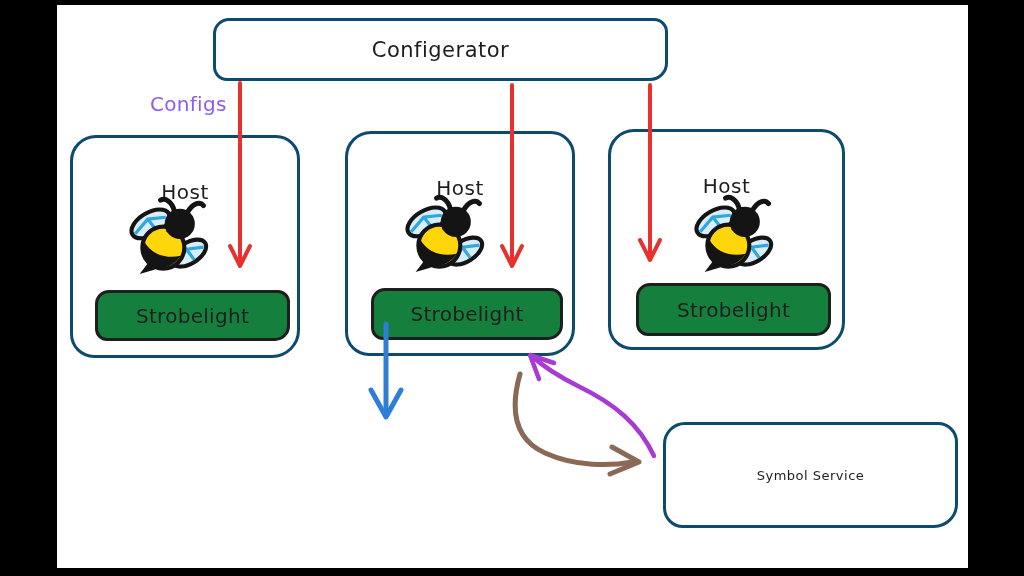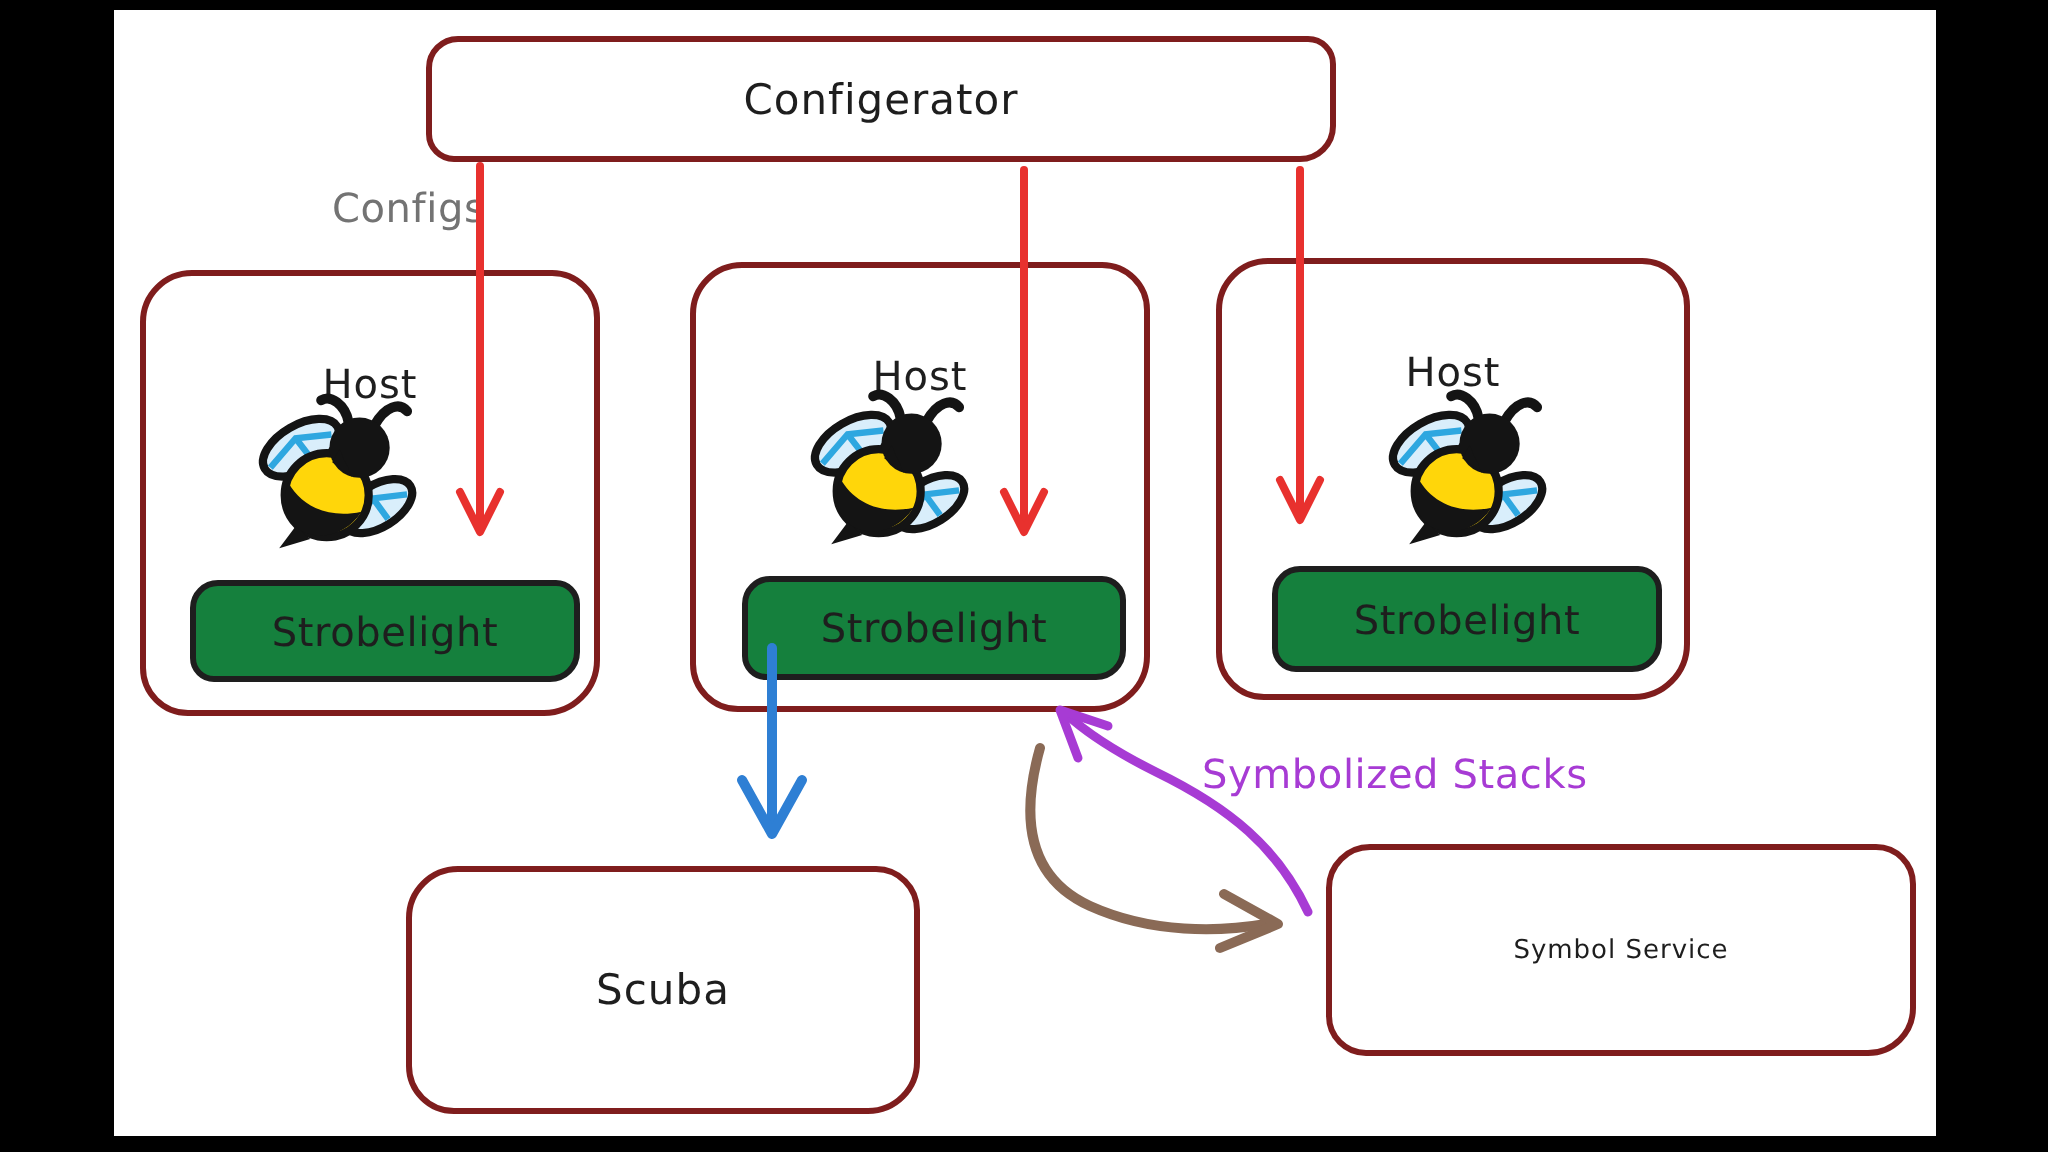--- a/index.html
+++ b/index.html
@@ -3,21 +3,21 @@
 <meta charset="utf-8">
 <style>
   html,body { margin:0; padding:0; background:#000; }
   #stage {
     position:relative; width:1024px; height:576px; background:#000;
     overflow:hidden; font-family:"DejaVu Sans","Liberation Sans",sans-serif;
   }
   #canvas-bg { position:absolute; left:57px; top:5px; width:911px; height:563px; background:#fff; }
   .node {
     position:absolute; box-sizing:border-box; background:#fff;
-    border:3px solid #7f1d1d; color:#1e1e1e;
+    border:3px solid #0c4a6e; color:#1e1e1e;
   }
   .center-text { display:flex; align-items:center; justify-content:center; text-align:center; }
   #configerator { left:213px; top:18px; width:455px; height:63px; border-radius:16px 14px 18px 14px; font-size:21px; letter-spacing:.5px; }
   .host { border-radius:26px 24px 28px 24px; }
   #host-1 { left:70px;  top:135px; width:230px; height:223px; }
   #host-2 { left:345px; top:131px; width:230px; height:225px; }
   #host-3 { left:608px; top:129px; width:237px; height:221px; }
   .host-title { position:absolute; top:17px; left:0; width:100%; text-align:center; font-size:20px; letter-spacing:.5px;margin-top:25px; }
   .strobelight {
     position:absolute; box-sizing:border-box; border:3px solid #1e1e1e; background:#15803d;
@@ -26,21 +26,21 @@
   #host-1 .strobelight { left:22px; top:152px; width:195px; height:51px; }
   #host-2 .strobelight { left:23px; top:154px; width:192px; height:52px; }
   #host-3 .strobelight { left:25px; top:151px; width:195px; height:53px; }
   .bee { position:absolute; width:88px; height:84px; }
   #host-1 .bee { left:50px; top:53px; }
   #host-2 .bee { left:51px; top:55px; }
   #host-3 .bee { left:77px; top:57px; }
   #scuba { left:203px; top:433px; width:257px; height:124px; border-radius:26px 22px 26px 24px; font-size:21px; letter-spacing:.5px; }
   #symbol-service { left:663px; top:422px; width:295px; height:106px; border-radius:22px 20px 24px 20px; font-size:13px; letter-spacing:.5px; }
   .edge-label { position:absolute; font-size:20px; font-weight:500; letter-spacing:.3px; white-space:nowrap; }
-  #label-configs            { left:150px; top:92px;  color:#737373;margin-left:16px; }
+  #label-configs            { left:150px; top:92px;  color:#8b5cf6; }
   #label-profile-data       { left:232px; top:372px; color:#2e7fd4; }
   #label-raw-addresses      { left:478px; top:479px; color:#8a6a56; }
   #label-symbolized-stacks  { left:601px; top:375px; color:#a73bd4; }
   #arrow-layer { position:absolute; left:0; top:0; width:1024px; height:576px; pointer-events:none; }
   #arrow-layer path { fill:none; stroke-linecap:round; stroke-linejoin:round; }
 </style>
 </head>
 <body>
 
 <div id="stage">
@@ -115,30 +115,26 @@
       <path d="M23,55 C30,68 45,75 63,71 C55,84 38,88 28,80 C20,73 20,62 23,55 Z" fill="#141414"></path>
       <path d="M27,79 L18,91 L35,86 Z" fill="#141414"></path>
       <circle cx="62" cy="36" r="16.5" fill="#141414"></circle>
       <path d="M47,44 L58,52 L51,37 Z" fill="#141414"></path>
     </svg>
     <div class="strobelight center-text">
       <span>Strobelight</span>
     </div>
   </div>
 
-  <div id="scuba" class="node center-text">
-    <span>Scuba</span>
-  </div>
 
   <div id="symbol-service" class="node center-text">
     <span>Symbol Service</span>
   </div>
 
   <div id="label-configs" class="edge-label">Configs</div>
-  <div id="label-symbolized-stacks" class="edge-label">Symbolized Stacks</div>
 
   <svg id="arrow-layer">
     <path d="M240,83 L240,264" stroke-width="4" stroke="#e8312e"></path>
     <path d="M230,246 L240,266 L250,246" stroke-width="4" stroke="#e8312e"></path>
 
     <path d="M512,85 L512,264" stroke-width="4" stroke="#e8312e"></path>
     <path d="M502,246 L512,266 L522,246" stroke-width="4" stroke="#e8312e"></path>
 
     <path d="M650,85 L650,258" stroke-width="4" stroke="#e8312e"></path>
     <path d="M640,240 L650,260 L660,240" stroke-width="4" stroke="#e8312e"></path>

